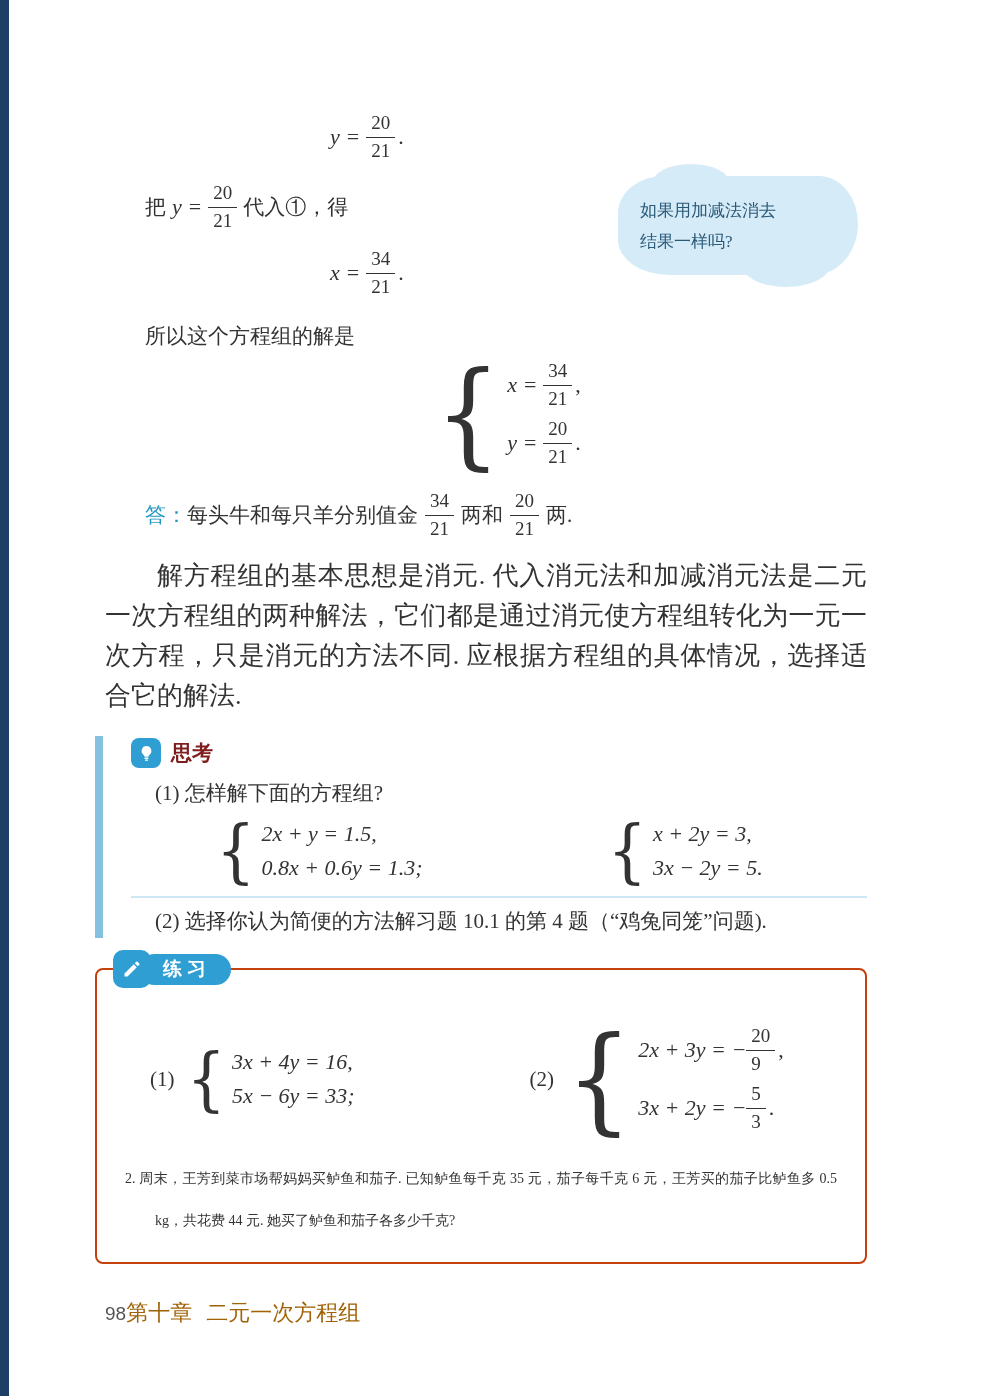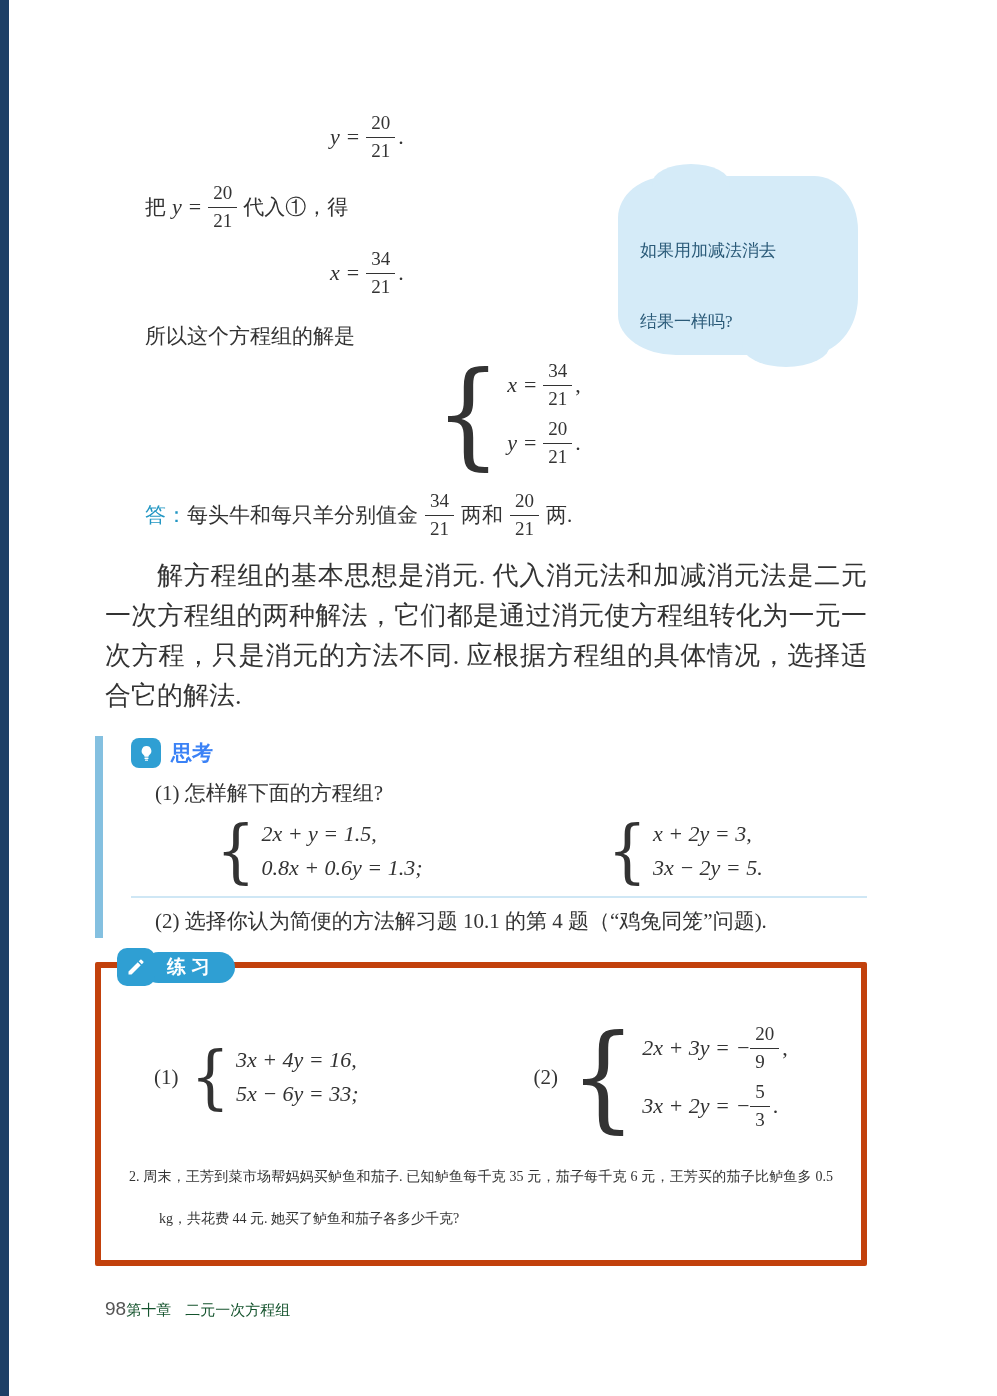--- a/index.html
+++ b/index.html
@@ -37,60 +37,60 @@
   .sol-system .mrow { height:58px; }
 
   
   .callout {
     position:absolute; left:618px; top:176px; width:240px;
     background:#d5ebf8; border-radius:52px 44px 50px 58px / 42px 54px 58px 40px;
     padding:20px 22px 18px; color:#2a5a78; font-size:17px; line-height:1.8;
   }
   .callout::before { content:""; position:absolute; top:-12px; left:34px; width:78px; height:40px; background:#d5ebf8; border-radius:50%; }
   .callout::after  { content:""; position:absolute; bottom:-12px; right:28px; width:88px; height:44px; background:#d5ebf8; border-radius:50%; }
-  .callout p { position:relative; z-index:1;margin-top:40px; }
+  .callout p { position:relative; z-index:1; }
 
   
   .answer { margin-top:14px; }
   .answer .answer-label { color:#2196c3; font-size:21px; }
   .answer .frac { margin:0 7px; }
 
   
   .summary { margin-top:12px; font-size:26px; line-height:40px; text-align:justify; text-indent:2em; }
 
   
   .think { position:relative; margin-top:20px; margin-left:-10px; width:772px; padding:2px 0 2px 36px; }
   .think-bar { position:absolute; left:0; top:0; bottom:0; width:8px; background:#84c0e0; }
   .think-head { display:flex; align-items:center; gap:10px; height:30px; }
   .think-icon { width:30px; height:30px; border-radius:8px; background:#2f9fd3; display:flex; align-items:center; justify-content:center; flex:0 0 auto; }
-  .think-title { font-family:"Liberation Sans", sans-serif; font-weight:bold; font-size:21px; color:#3b82f6; }
+  .think-title { font-family:"Liberation Sans", sans-serif; font-weight:bold; font-size:21px; color:#7f1d1d; }
   .think-q { font-size:21px; line-height:30px; margin-top:10px; margin-left:24px; }
   .think-systems { display:flex; align-items:center; margin-top:8px; margin-left:85px; height:70px; }
   .think-systems .system-2 { margin-left:185px; }
   .think-divider { height:2px; background:#cfe7f5; margin:10px 0 8px; }
 
   
-  .practice { position:relative; margin-top:24px; margin-left:-10px; width:772px; border:6px solid #c2410c; border-radius:2px; padding:36px 28px 20px; }
+  .practice { position:relative; margin-top:30px; margin-left:-10px; width:772px; border:2px solid #c2410c; border-radius:8px; padding:36px 28px 20px; }
   .practice-badge { position:absolute; top:-20px; left:16px; display:flex; align-items:center; }
   .badge-icon { width:38px; height:38px; border-radius:10px; background:#2f9fd3; display:flex; align-items:center; justify-content:center; position:relative; z-index:1; }
   .badge-pill { height:31px; background:#2f9fd3; color:#fff; border-radius:16px; display:flex; align-items:center; padding:0 20px 0 24px; margin-left:-12px; font-family:"Liberation Sans", sans-serif; font-weight:bold; font-size:19px; letter-spacing:5px; }
   .p-item { font-size:21px; line-height:30px; }
   .p-systems { display:flex; align-items:center; margin-top:14px; min-height:118px; }
   .p-sub { display:flex; align-items:center; }
   .p-sub-1 { margin-left:25px; }
   .p-sub-2 { margin-left:175px; }
   .p-label { font-size:21px; margin-right:12px; }
   .frac-row { height:58px; }
   .lhs { white-space:nowrap; }
   .p-item-2 { margin-top:20px; font-size:14px; line-height:42px; text-align:justify; padding-left:30px; text-indent:-30px; }
 
   
   .footer { position:absolute; left:105px; top:1298px; display:flex; align-items:baseline; }
   .footer .pagenum { font-size:19px; color:#555; font-family:"Liberation Sans", sans-serif; }
-  .footer .f-text { font-size:15px; color:#14532d; display:flex; gap:14px; }
+  .footer .f-text { font-size:22px; color:#a16207; display:flex; gap:14px; }
 </style>
 </head>
 <body>
 
 <div class="edge-bar"></div>
 
 <div class="callout">
   <p>如果用加减法消去</p>
   <p>结果一样吗?</p>
 </div>

